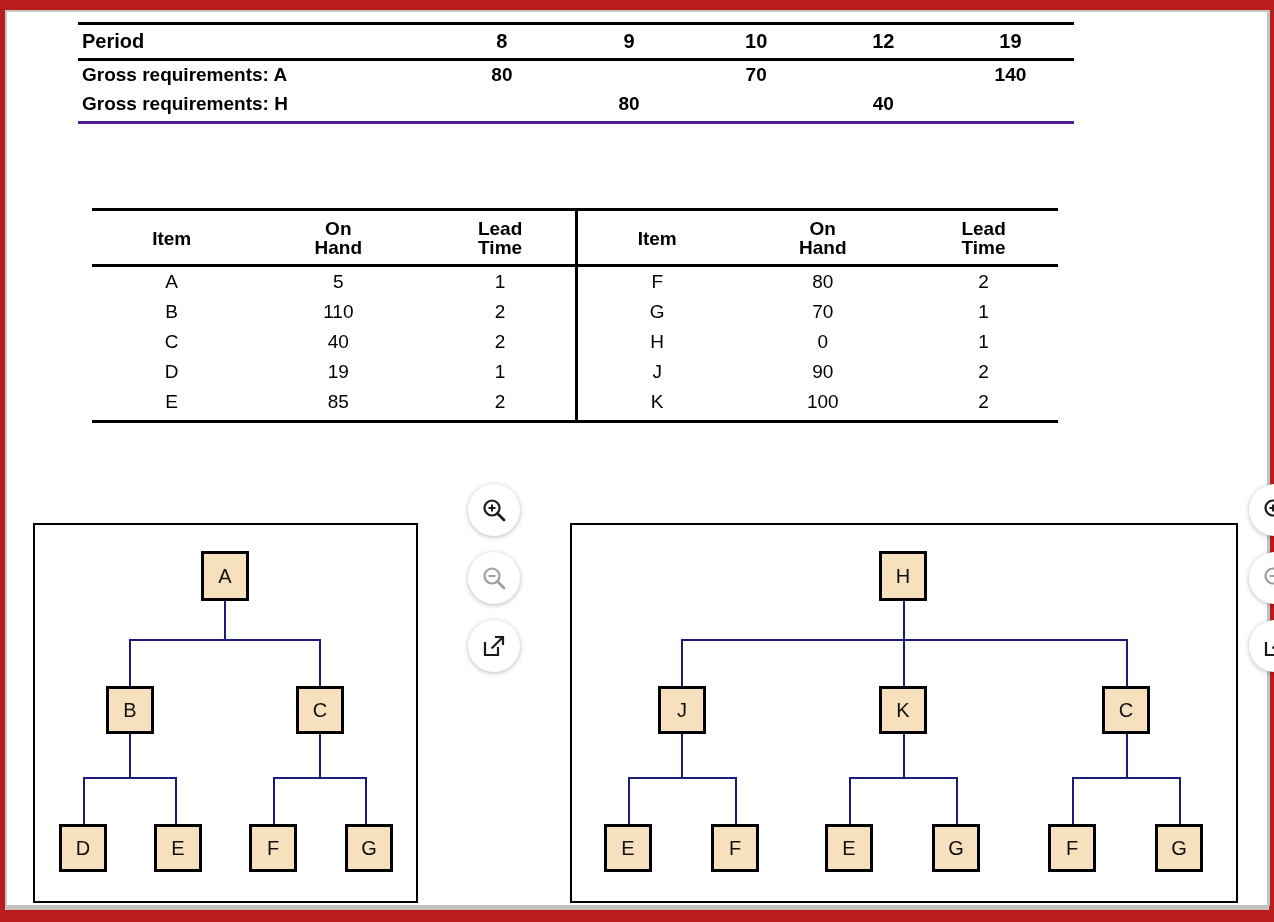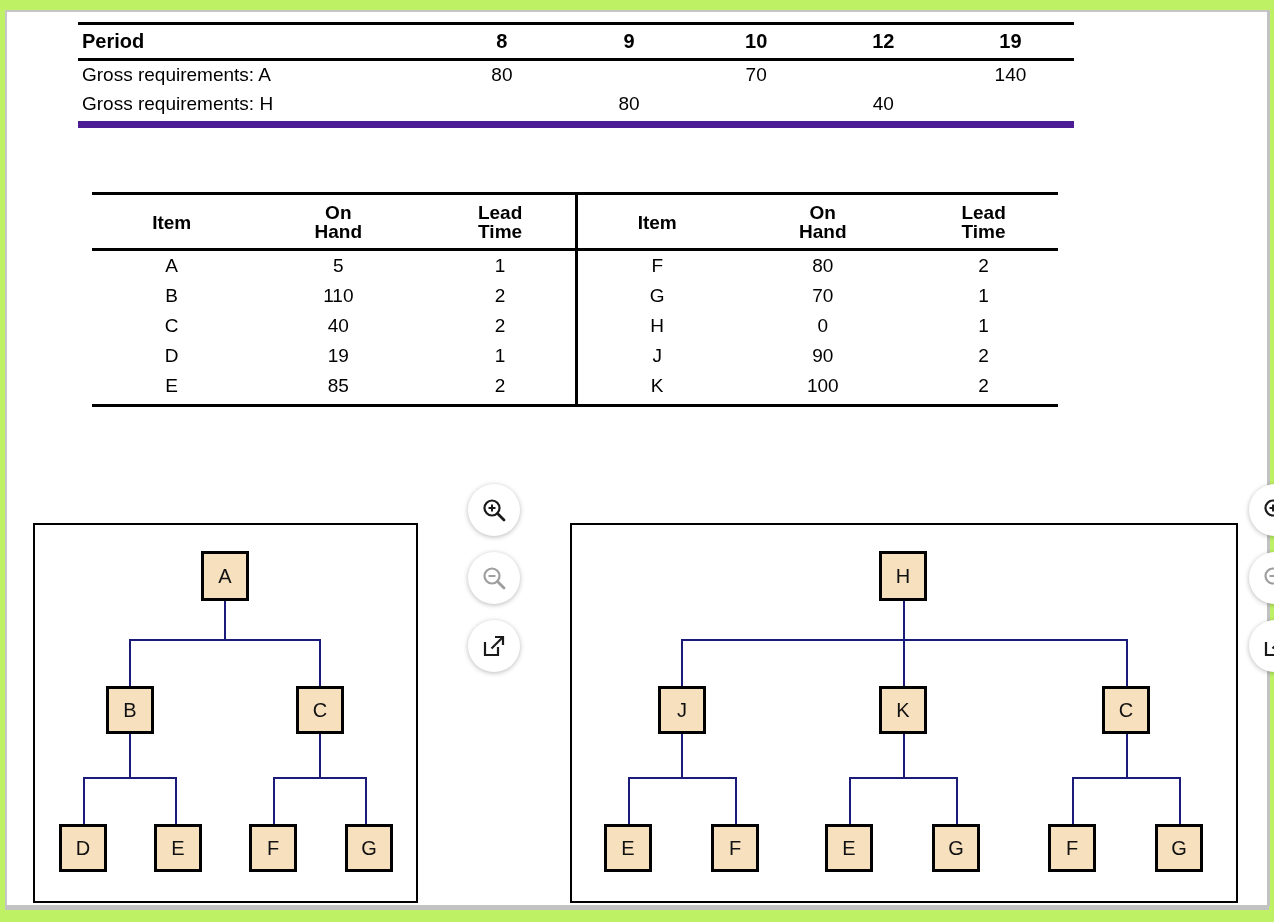--- a/index.html
+++ b/index.html
@@ -6,21 +6,21 @@
   html, body {
     margin: 0; padding: 0;
     width: 1274px; height: 922px;
     background: #ffffff;
     font-family: "Liberation Sans", sans-serif;
     overflow: hidden;
   }
   #page {
     position: relative;
     width: 1274px; height: 922px;
-    background: #bef264;
+    background: #b91c1c;
   }
   
   .outer-frame {
     position: absolute;
     left: 5px; top: 10px;
     width: 1264px; height: 896px;
     border: 2px solid #c6c6c6;
     border-bottom: none;
     background: #ffffff;
   }
@@ -29,51 +29,51 @@
   .req-table {
     position: absolute;
     left: 78px; top: 22px;
     width: 996px;
     border-collapse: collapse;
     font-size: 19px;
     color: #000;
   }
   .req-table th, .req-table td {
     padding: 3px 0 4px 0;
-    font-weight: normal;
+    font-weight: bold;
     text-align: center;
     white-space: nowrap;
   }
   .req-table thead th {
     font-weight: bold;
     font-size: 20px;
     border-top: 3px solid #000;
     border-bottom: 3px solid #000;
     padding-top: 5px;
     padding-bottom: 5px;
   }
   .req-table th.lbl, .req-table td.lbl {
     text-align: left;
     width: 360px;
     padding-left: 4px;
   }
   .req-table tbody tr:last-child td {
-    border-bottom: 7px solid #4c1d95;
+    border-bottom: 3px solid #4c1d95;
     padding-bottom: 6px;
   }
   .req-table td.num { width: 127px; }
 
   
   .item-wrap {
     position: absolute;
     left: 92px; top: 192px;
     width: 966px;
     display: flex;
   }
-  .item-half { width: 484px; }
+  .item-half { width: 484px; margin-top: 16px; }
   .item-half.right { border-left: 3px solid #000; }
   .item-table {
     width: 100%;
     border-collapse: collapse;
     font-size: 19px;
     color: #000;
   }
   .item-table thead th {
     font-weight: bold;
     font-size: 19px;

